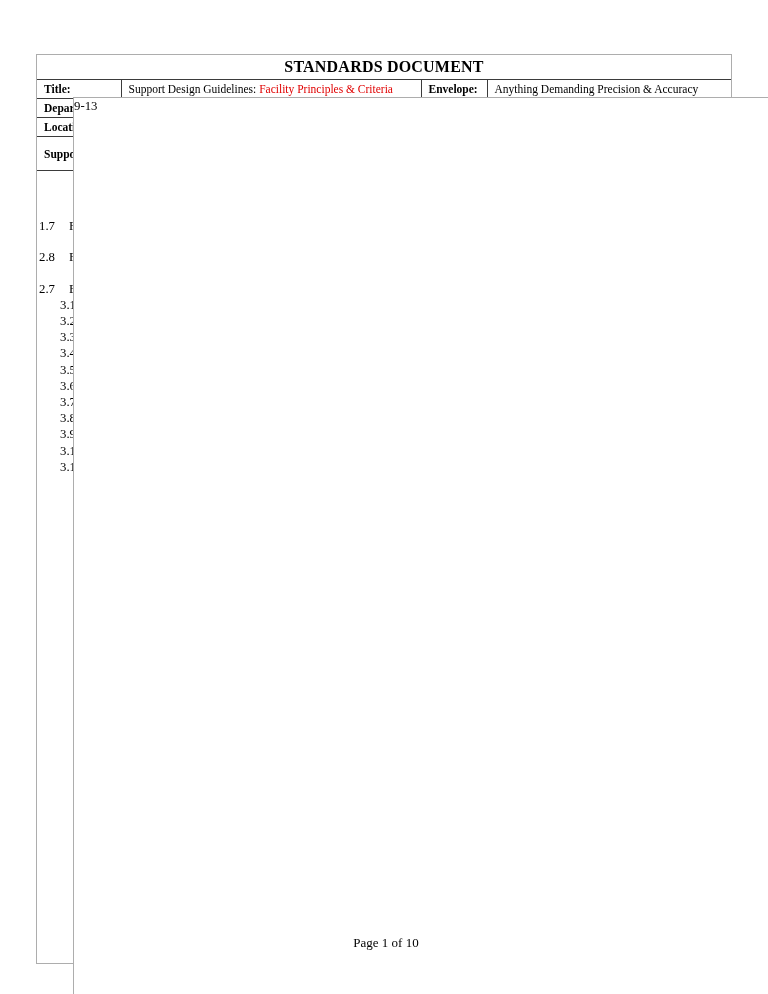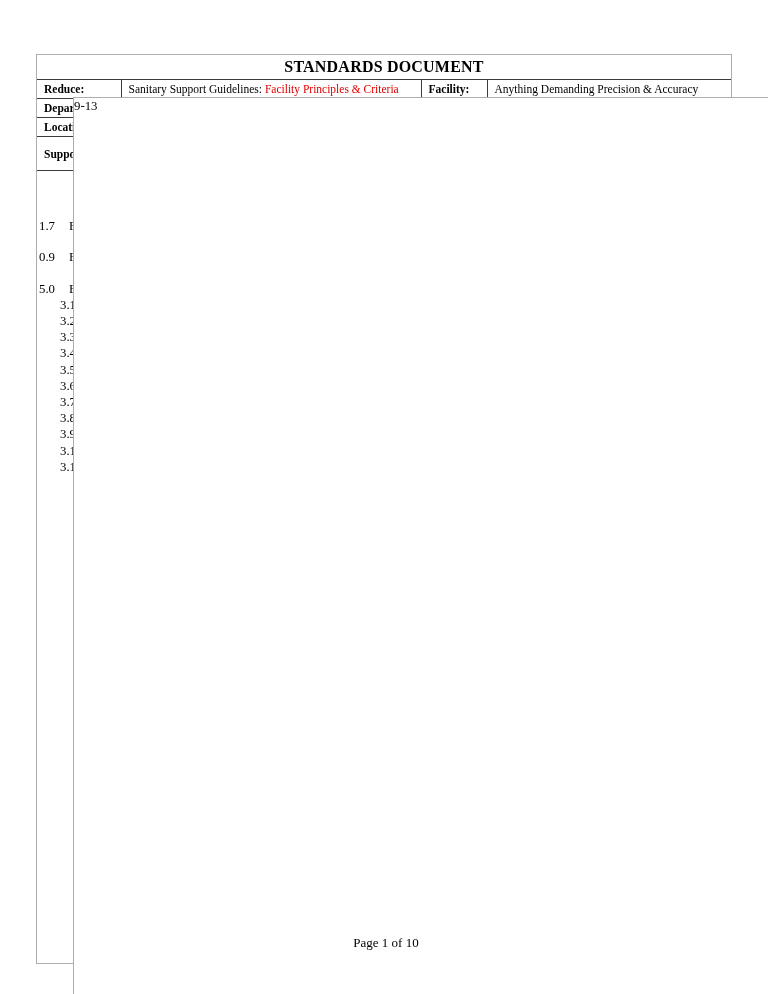--- a/index.html
+++ b/index.html
@@ -116,23 +116,23 @@
         <col class="col1">
           <col class="col2">
           <col class="col3">
           <col class="col4">
       </colgroup>
       <tbody>
           <tr>
         <td class="doc-title-cell" colspan="4">STANDARDS DOCUMENT</td>
       </tr>
       <tr>
-        <td class="lbl">Reduce:</td>
-        <td><span>Sanitary Support Guidelines: </span><span class="red">Facility Principles &amp; Criteria</span></td>
-        <td class="lbl">Facility:</td>
+        <td class="lbl">Title:</td>
+        <td><span>Support Design Guidelines: </span><span class="red">Facility Principles &amp; Criteria</span></td>
+        <td class="lbl">Envelope:</td>
         <td>Anything Demanding Precision &amp; Accuracy</td>
       </tr>
       <tr>
         <td class="lbl">Department:</td>
         <td>Facilities, Manufacturing, Engineering. QA, R&amp;D</td>
         <td class="lbl">Reason:</td>
         <td>Outlining Sanitary Design Expectations</td>
       </tr>
       <tr>
         <td class="lbl">Location:</td>
@@ -158,26 +158,26 @@
         <div class="head-label"><span>Primary Topics</span></div>
         <div class="head-page"><span>Page</span></div>
       </div>
       <div id="toc-list">
           <div class="toc-item lvl0">
         <span class="num">1.7</span>
         <span class="label">Food Safety Criteria Background</span>
         <span class="page">2</span>
       </div>
           <div class="toc-item lvl0">
-        <span class="num">0.9</span>
+        <span class="num">2.8</span>
         <span class="label">Food Surface Types and Requirements</span>
         <span class="page">3</span>
       </div>
           <div class="toc-item lvl0">
-        <span class="num">5.0</span>
+        <span class="num">2.7</span>
         <span class="label">Eleven (11) Basic Facility Sanitary Design Requirements</span>
         <span class="page">4</span>
       </div>
           <div class="toc-item lvl1">
         <span class="num">3.1</span>
         <span class="label">Distinct Hygienic Zones Established in The Facility</span>
         <span class="page">4</span>
       </div>
           <div class="toc-item lvl1">
         <span class="num">3.2</span>

